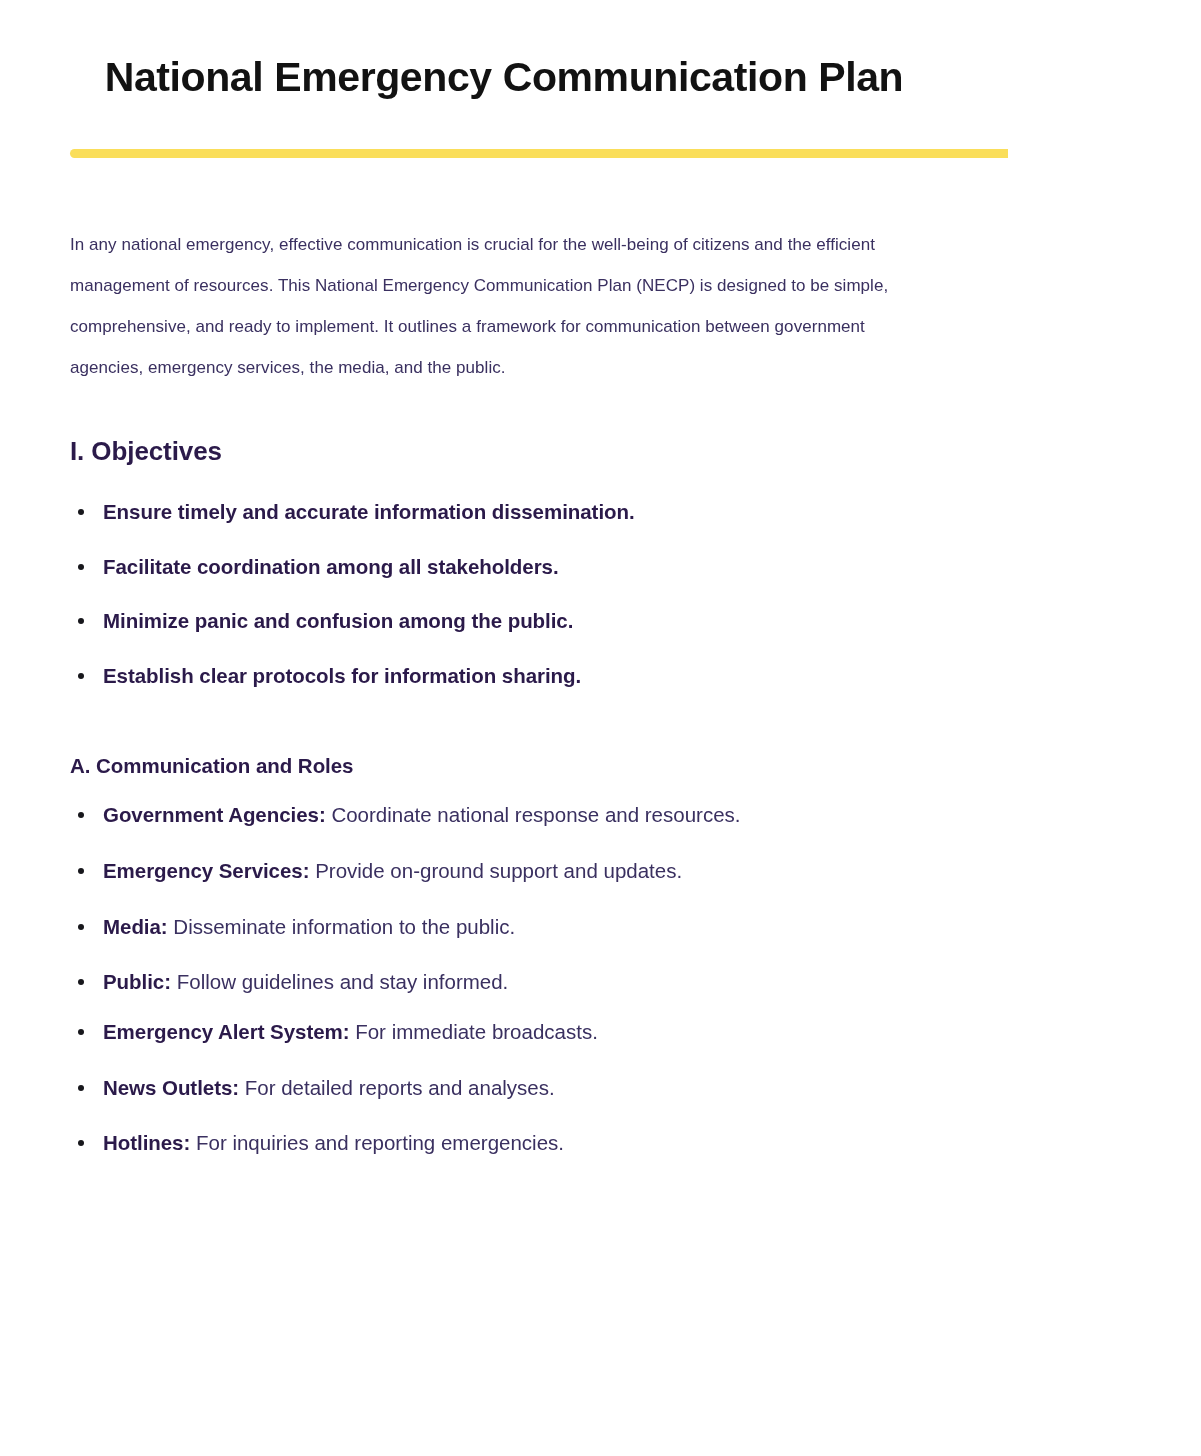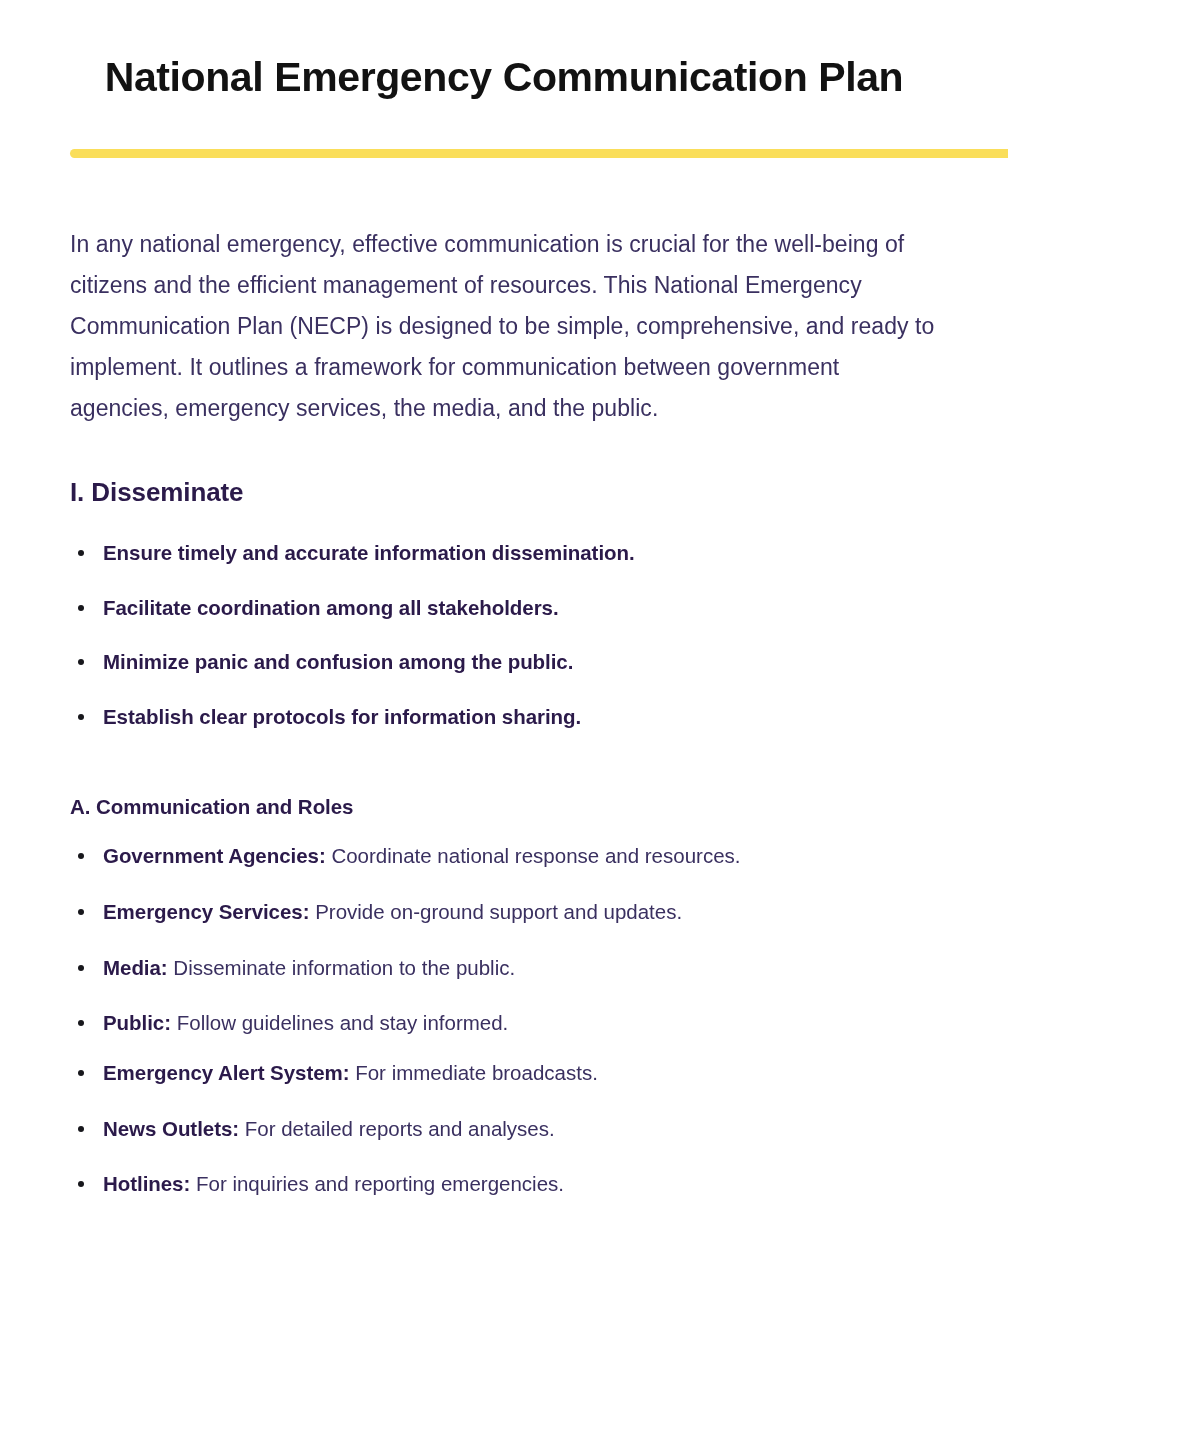--- a/index.html
+++ b/index.html
@@ -34,21 +34,21 @@
   .title-divider {
     margin: 46px 0 0 0;
     height: 9px;
     width: 1060px;
     background: #FADE5A;
     border-radius: 6px;
   }
   .intro {
     margin: 0;
     padding-top: 66px;
-    font-size: 23px;
+    font-size: 17px;
     line-height: 41px;
     color: #3A3060;
     letter-spacing: 0.05px;
   }
   h2.section-heading {
     margin: 0;
     padding-top: 47px;
     font-size: 26px;
     line-height: 1.3;
     font-weight: 700;
@@ -116,21 +116,21 @@
 <body>
 
 <div class="page">
 
   <h1 class="doc-title">National Emergency Communication Plan</h1>
 
   <div class="title-divider"></div>
 
   <p class="intro">In any national emergency, effective communication is crucial for the well-being of citizens and the efficient management of resources. This National Emergency Communication Plan (NECP) is designed to be simple, comprehensive, and ready to implement. It outlines a framework for communication between government agencies, emergency services, the media, and the public.</p>
 
-  <h2 class="section-heading">I. Disseminate</h2>
+  <h2 class="section-heading">I. Objectives</h2>
 
   <ul class="bullets objectives">
     <li>Ensure timely and accurate information dissemination.</li>
     <li>Facilitate coordination among all stakeholders.</li>
     <li>Minimize panic and confusion among the public.</li>
     <li>Establish clear protocols for information sharing.</li>
   </ul>
 
 
   <h3 class="sub-heading">A. Communication and Roles</h3>

